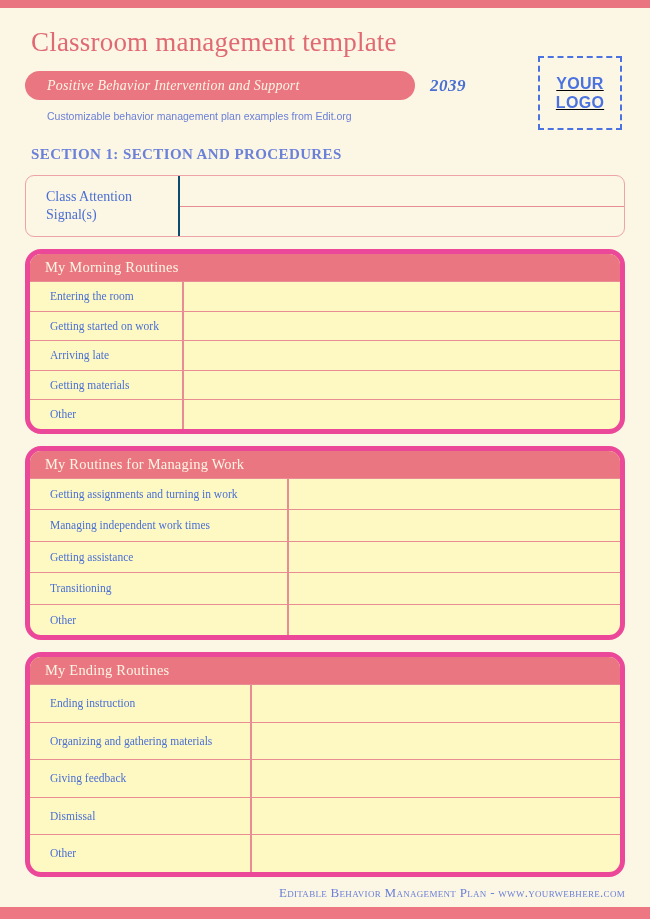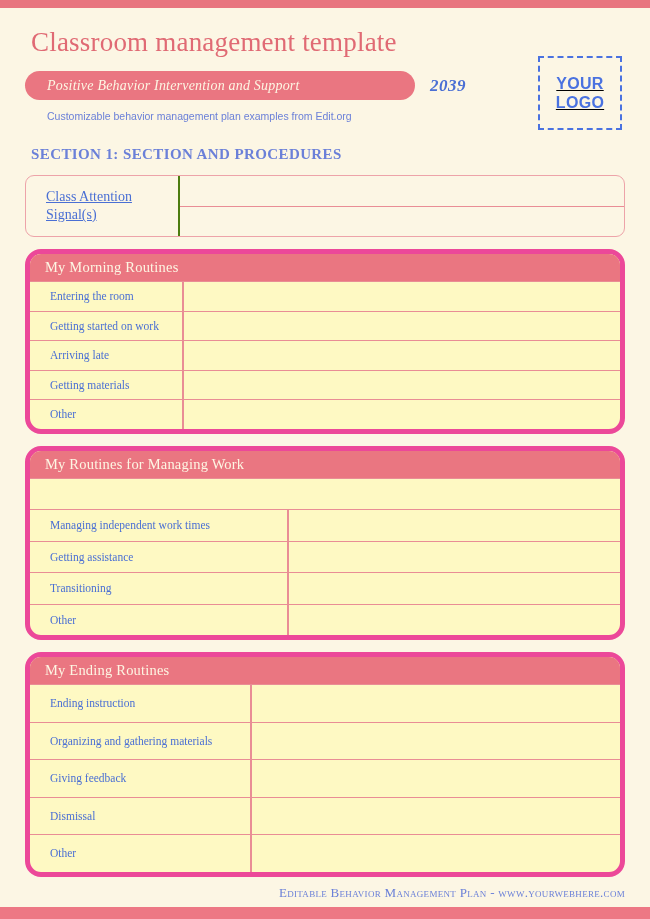--- a/index.html
+++ b/index.html
@@ -192,29 +192,28 @@
     margin-top: 12px;
     display: flex;
     height: 62px;
     overflow: hidden;
     background: #fcf6e4;
   }
 
   .attn-label {
     width: 154px;
     flex: 0 0 154px;
-    border-right: 2px solid #4d7c0f;
+    border-right: 2px solid #0c4a6e;
     display: flex;
     align-items: center;
     padding-left: 20px;
     color: #4a6fd4;
     font-family: "Liberation Serif", serif;
     font-size: 14px;
     line-height: 18px;
-    text-decoration: underline;
   }
 
   .attn-fields {
     flex: 1 1 auto;
     display: flex;
     flex-direction: column;
   }
 
   .attn-field-top { flex: 1 1 50%; }
   .attn-field-bottom {
@@ -305,20 +304,21 @@
           <div class="trow">
             <div class="tlabel">Other</div>
             <div class="tvalue"></div>
           </div>
         </div>
         <div class="card w-work">
           <div class="card-header">
             <span class="card-header-text">My Routines for Managing Work</span>
           </div>
           <div class="trow">
+            <div class="tlabel">Getting assignments and turning in work</div>
             <div class="tvalue"></div>
           </div>
           <div class="trow">
             <div class="tlabel">Managing independent work times</div>
             <div class="tvalue"></div>
           </div>
           <div class="trow">
             <div class="tlabel">Getting assistance</div>
             <div class="tvalue"></div>
           </div>

